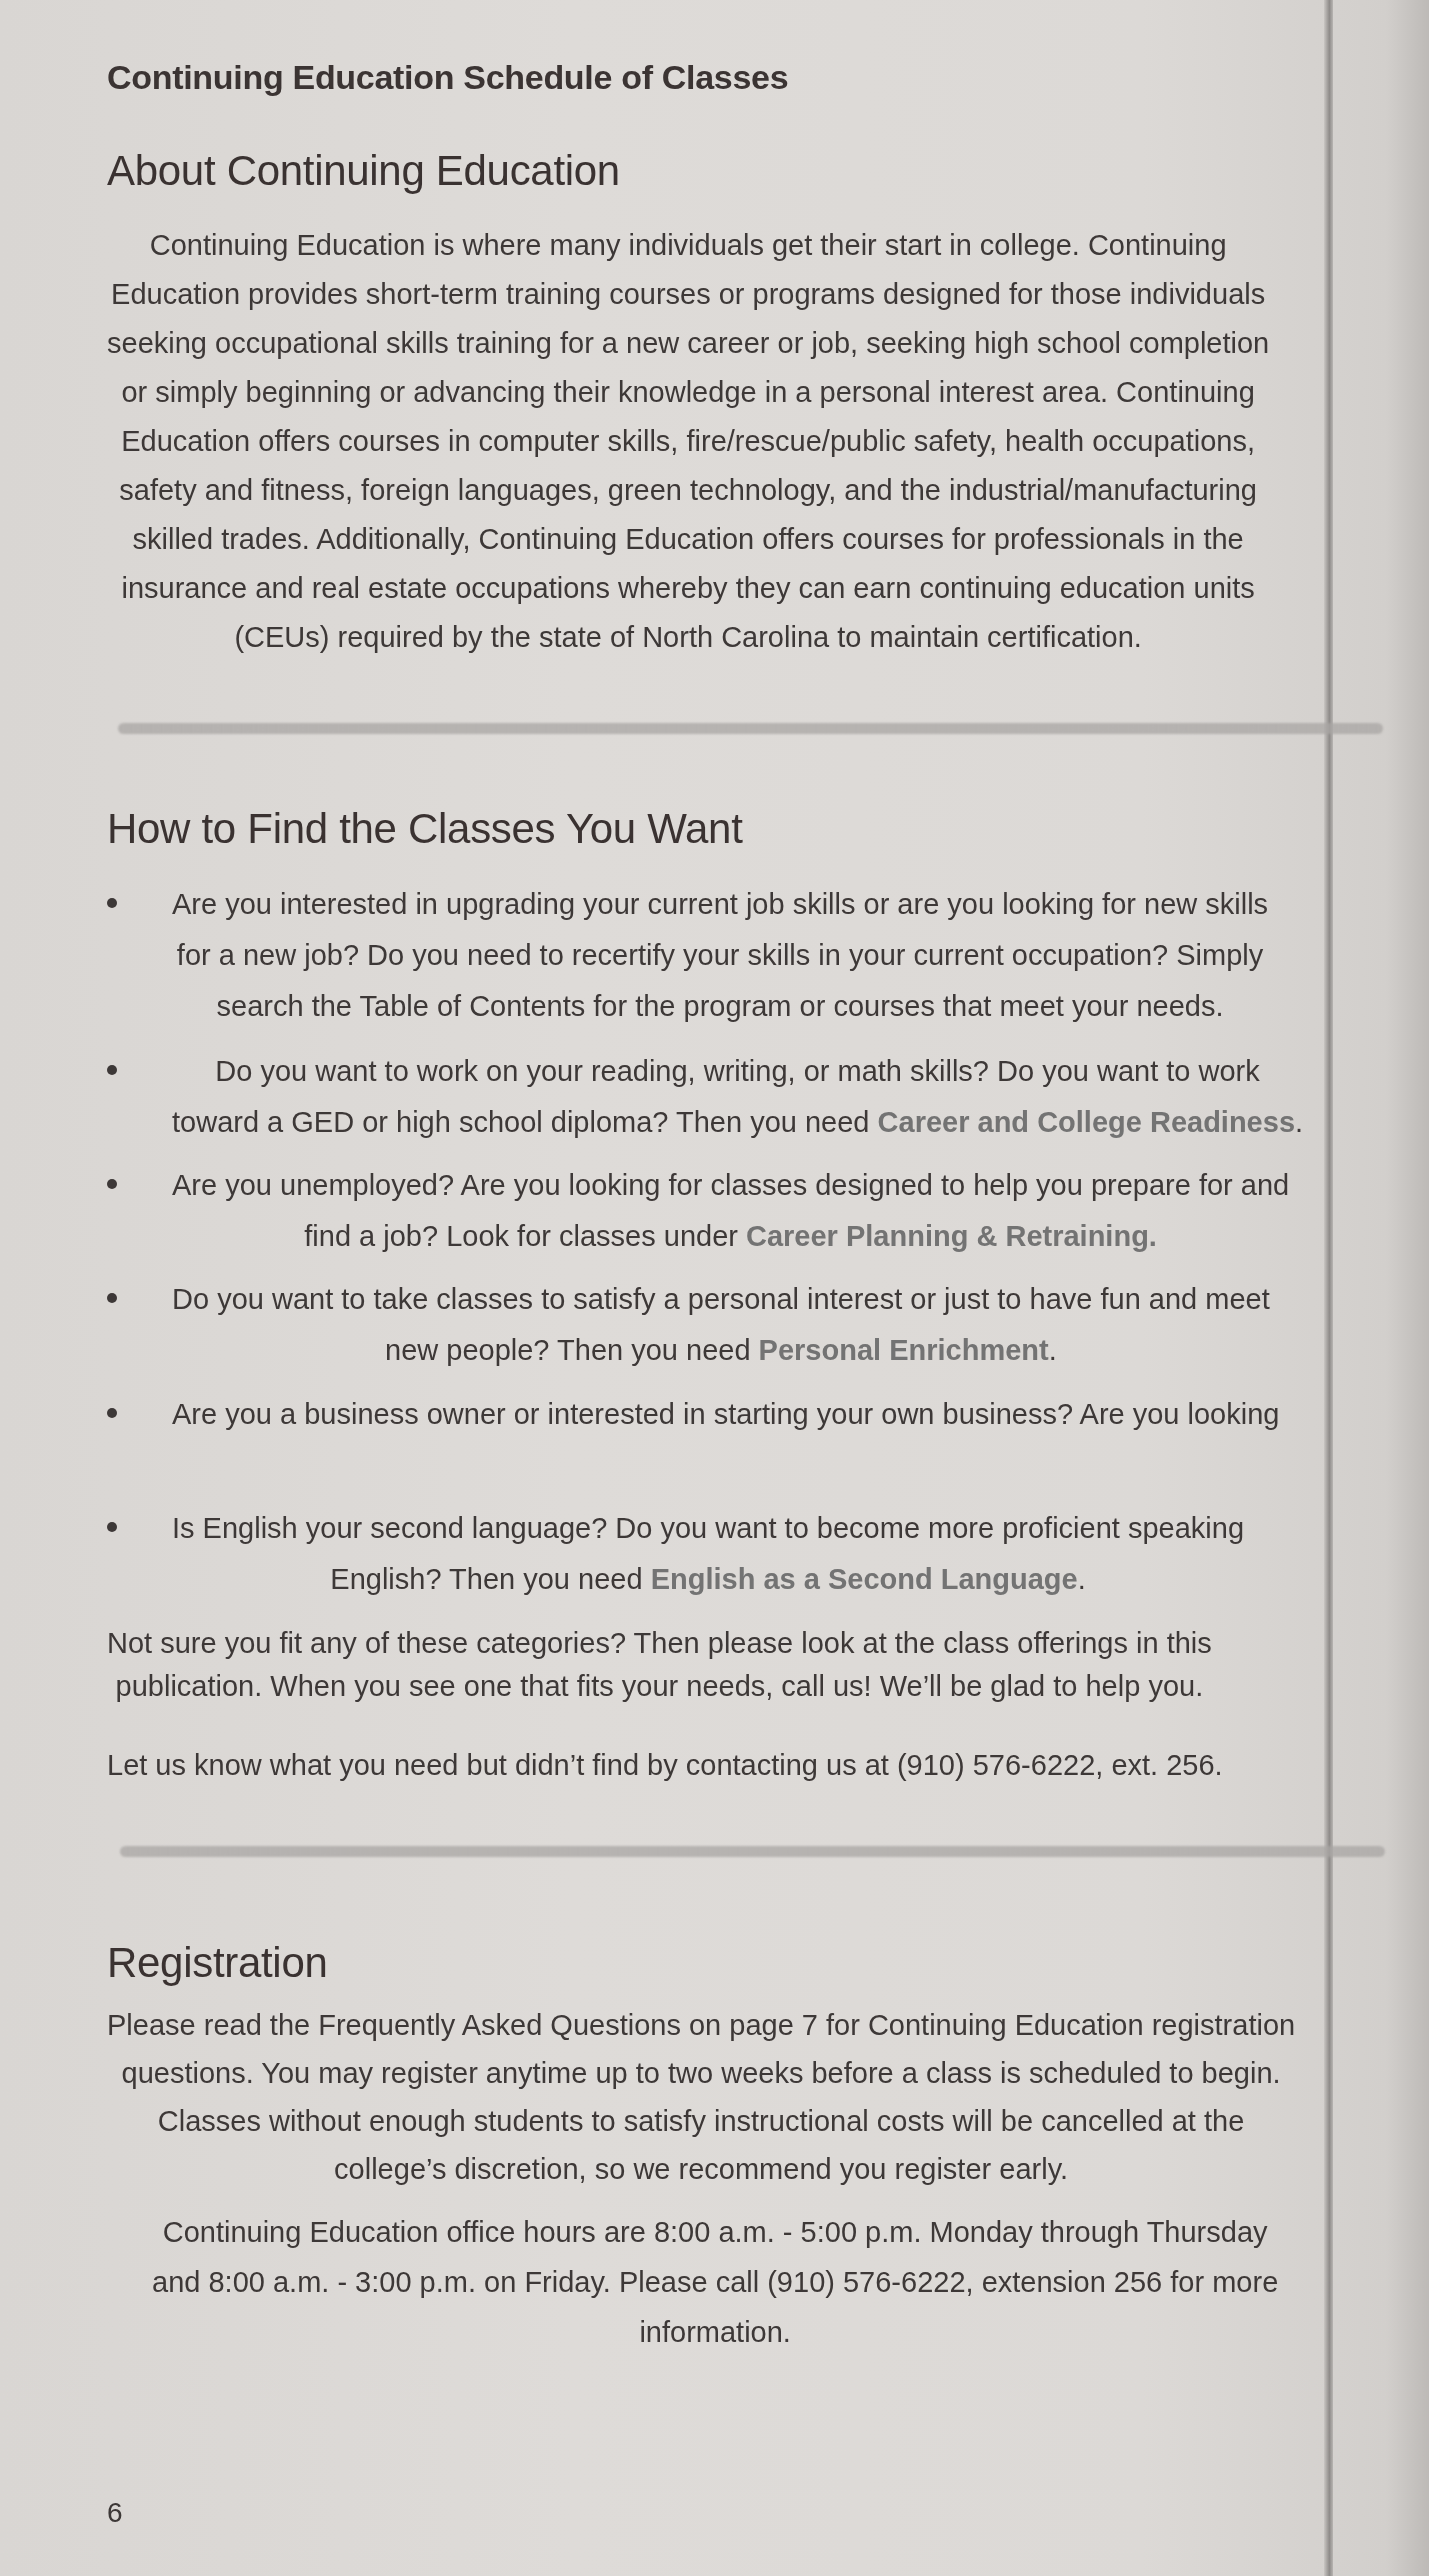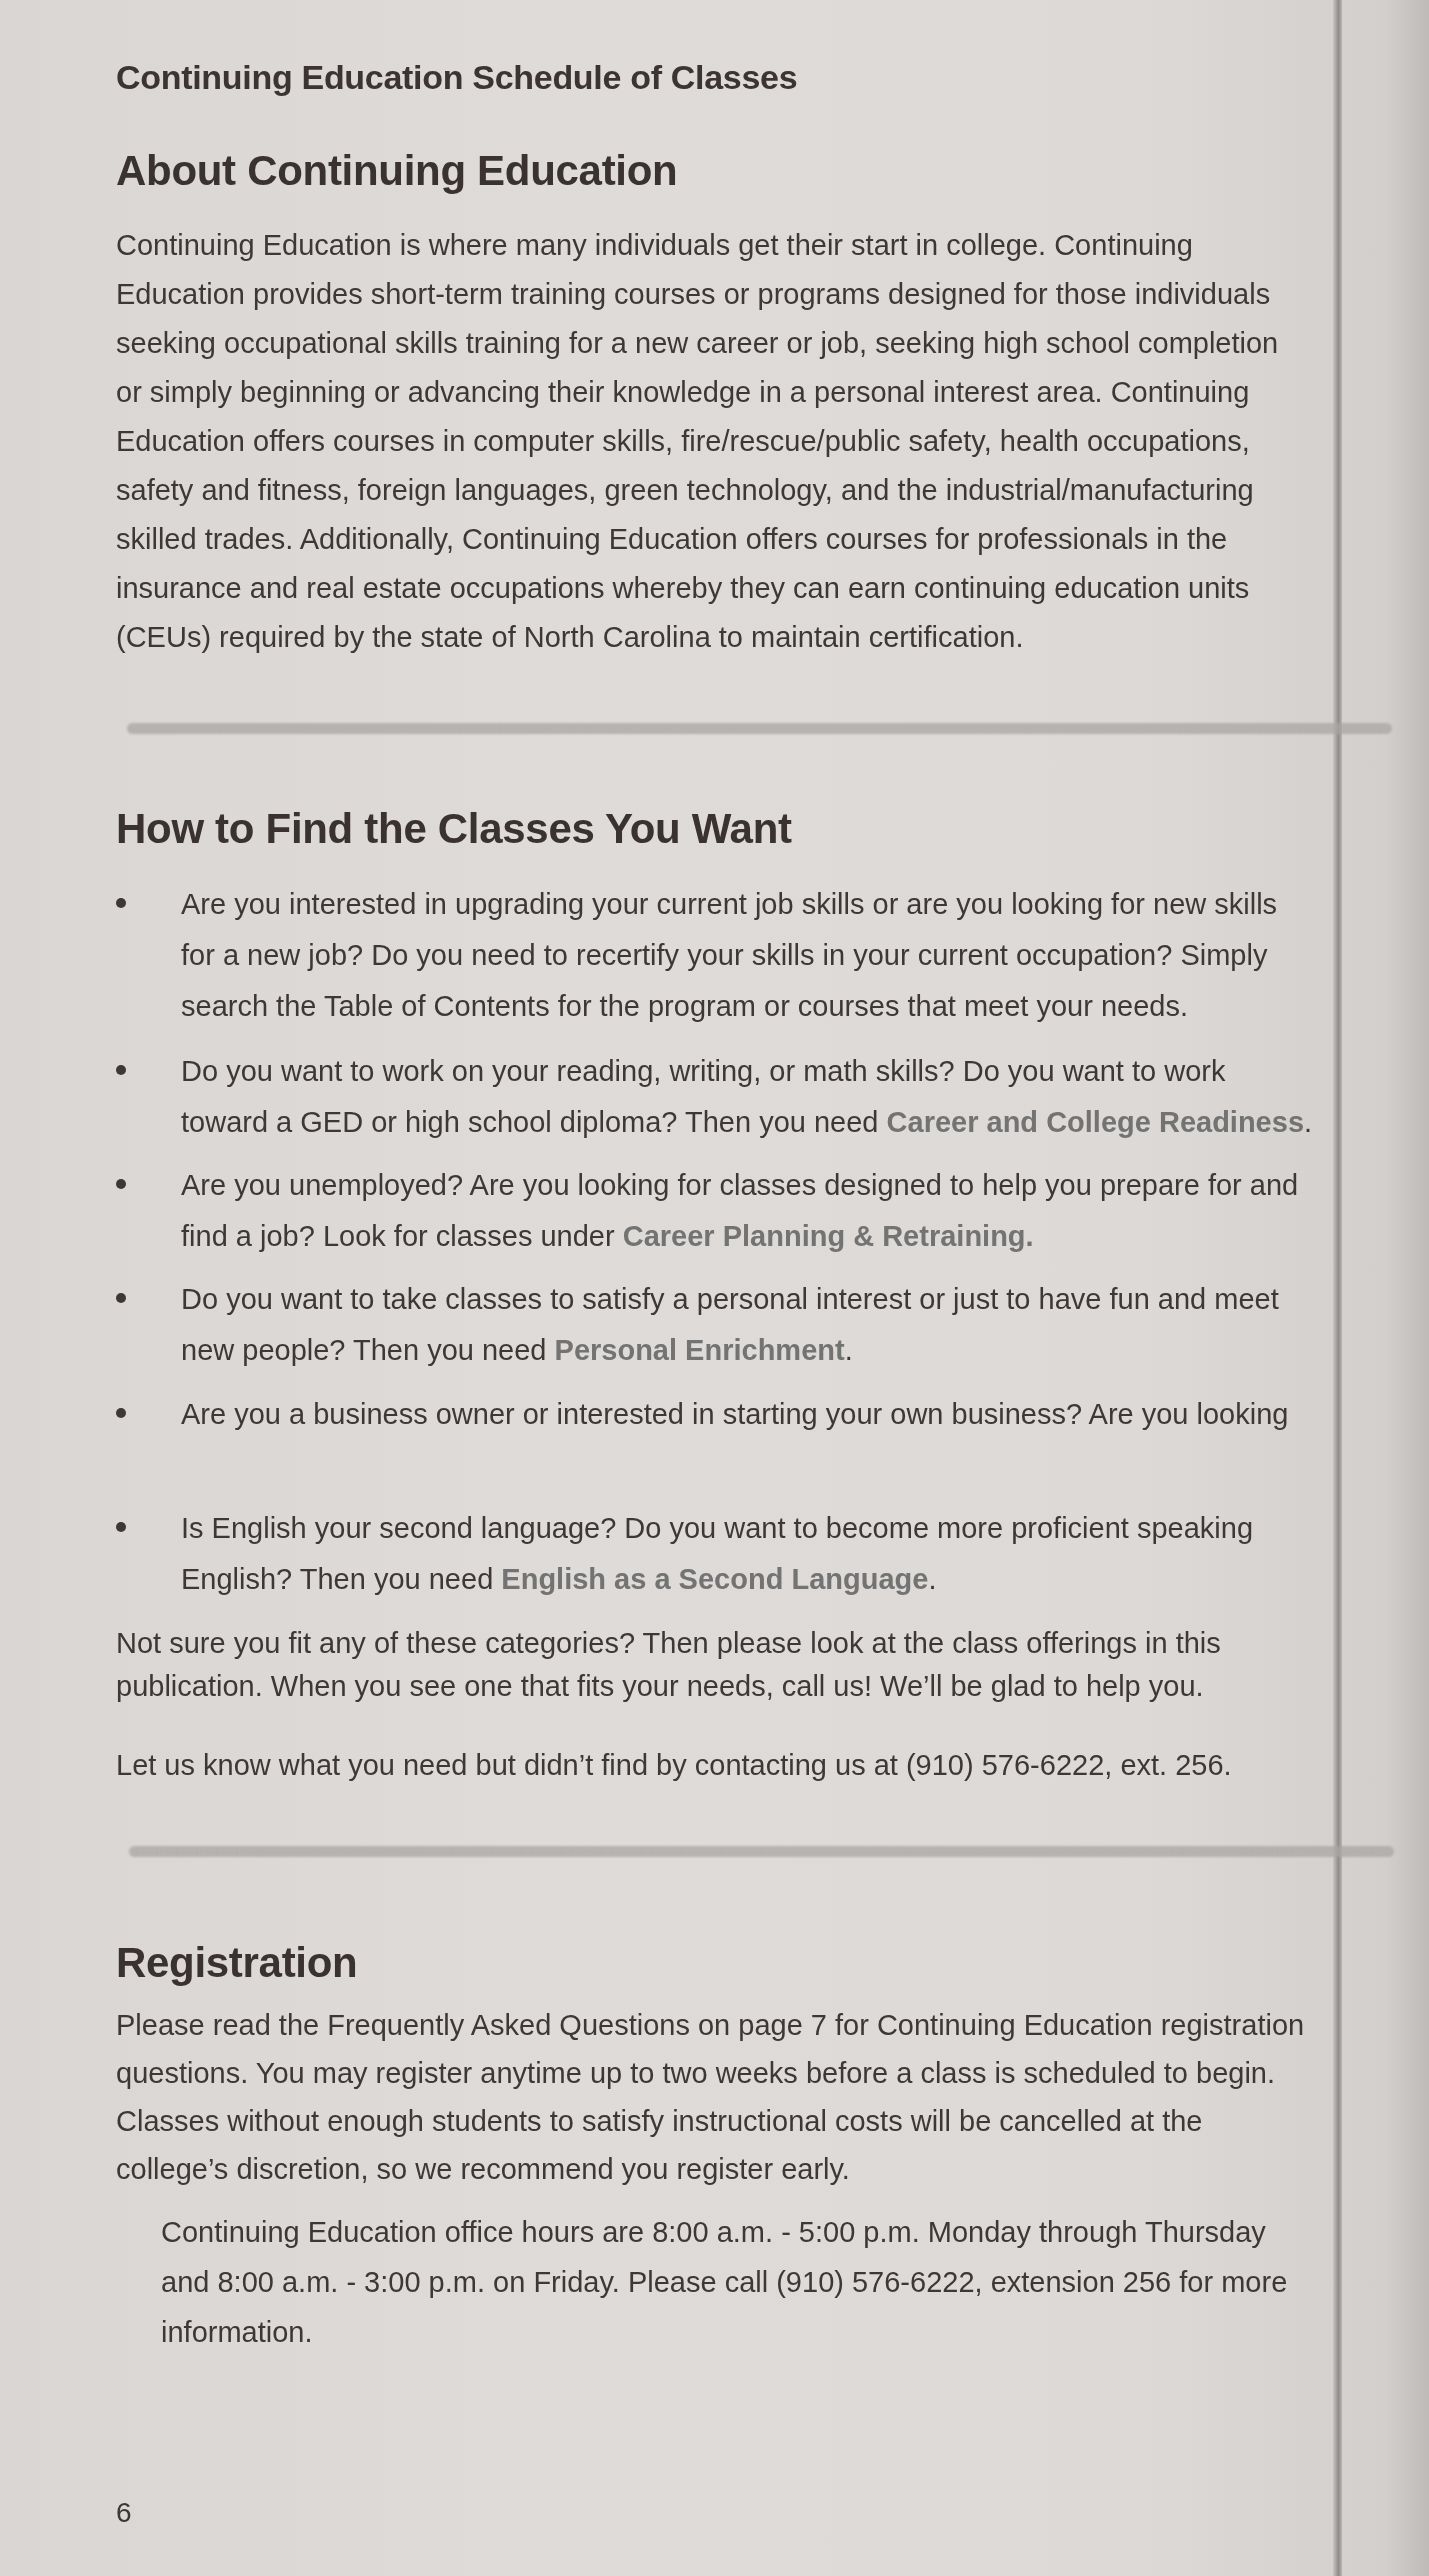--- a/index.html
+++ b/index.html
@@ -10,24 +10,25 @@
       width: 1429px;
       height: 2576px;
       overflow: hidden;
       background: linear-gradient(90deg, #d9d6d3 0%, #dedbd8 40%, #dcd9d6 80%, #d2cfcc 97%, #bdbab7 100%);
       font-family: "Liberation Sans", "DejaVu Sans", sans-serif;
       color: #3a3534;
       position: relative;
     }
     .page {
       position: absolute;
-      left: 13px;
+      left: 4px;
       top: 0;
       width: 1329px;
       height: 2576px;
+      text-align: center;
     }
     .right-edge {
       position: absolute;
       right: 0;
       top: 0;
       width: 9px;
       height: 2576px;
       background: linear-gradient(90deg, #c9c6c3, #8e8b89 60%, #b8b5b2);
     }
     .content {
@@ -43,21 +44,21 @@
       font-size: 34px;
       font-weight: bold;
       color: #3b3433;
       white-space: nowrap;
       letter-spacing: -0.3px;
     }
     .h2 {
       position: absolute;
       left: 0;
       font-size: 42px;
-      font-weight: bold;
+      font-weight: normal;
       color: #3a3231;
       white-space: nowrap;
       letter-spacing: -0.3px;
     }
     .para {
       position: absolute;
       left: 0;
       font-size: 29px;
       line-height: 49px;
       color: #3d3837;

